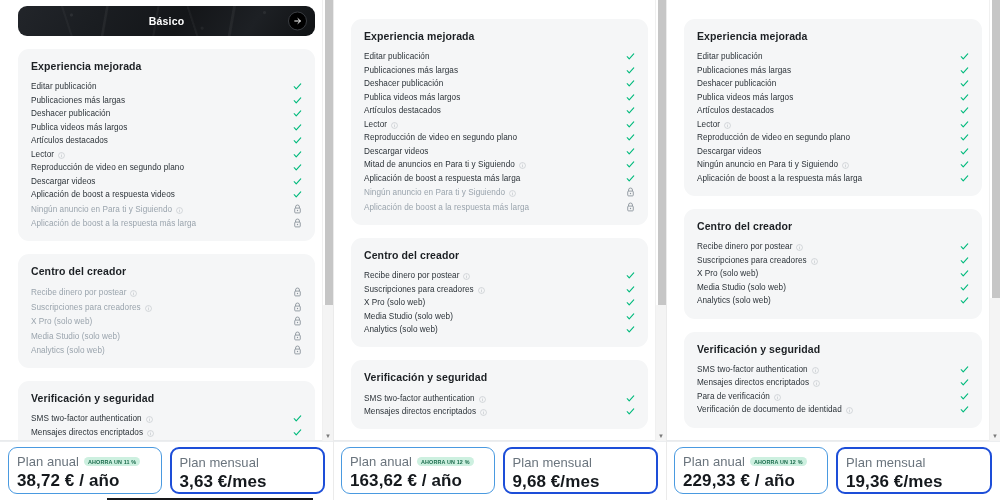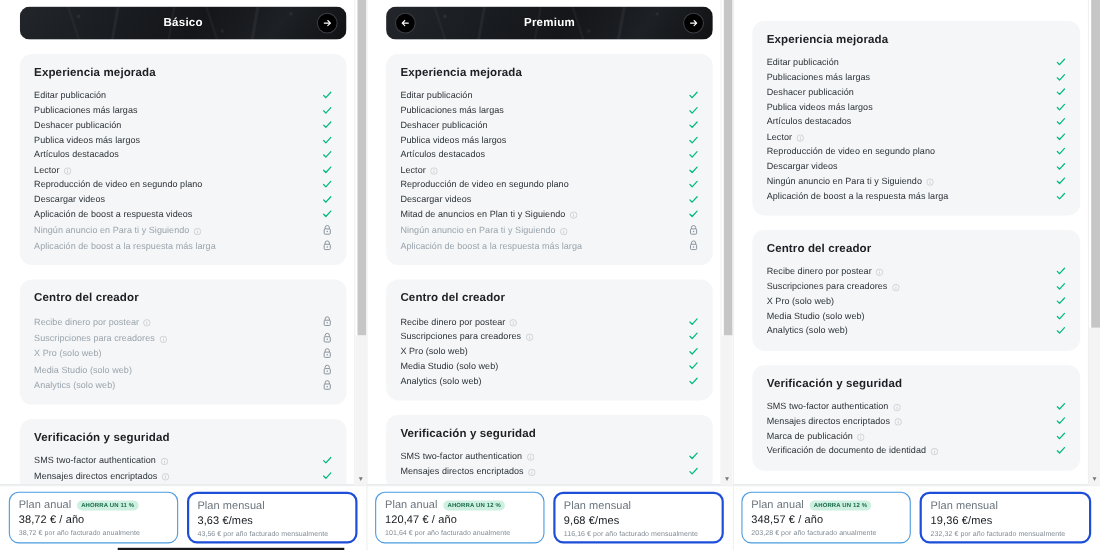--- a/index.html
+++ b/index.html
@@ -148,38 +148,38 @@
   .price-card.selected {
     border: 1.4px solid #4a9ae0;
   }
   .price-top {
     display: flex;
     align-items: center;
     gap: 5px;
     margin-bottom: 1px;
   }
   .price-kind {
-    font-size: 10px;
+    font-size: 13px;
     color: #6a747d;
     letter-spacing: .05px;
     white-space: nowrap;
   }
   .badge {
     background: #cdf0e0;
     color: #1a6b4c;
     font-size: 5.4px;
     font-weight: bold;
     letter-spacing: .15px;
     padding: 1.5px 4px;
     border-radius: 6px;
     white-space: nowrap;
   }
   .price-main {
-    font-size: 10px;
-    font-weight: normal;
+    font-size: 17px;
+    font-weight: bold;
     color: #15191d;
     letter-spacing: .1px;
     white-space: nowrap;
     line-height: 1.35;
   }
   .price-sub {
     font-size: 6.4px;
     color: #828c95;
     letter-spacing: .05px;
     white-space: nowrap;
@@ -504,33 +504,20 @@
       <div class="scrollbar" style="right: 0px;">
         <div class="sb-thumb" style="top: 0px; height: 305px;"></div>
         <div class="sb-track-bot" style="top: 305px; bottom: 0px;"></div>
         <div class="sb-arrow">▼</div>
       </div>
       <div class="dark-strip"></div>
     </div>
     <div class="plan-col col-premium">
       <div class="scroll-area">
         <div class="inner">
-          <div class="plan-header">
-            <div class="nav-btn left">
-              <svg width="11" height="11" viewBox="0 0 14 14" aria-hidden="true">
-                <path d="M10.5 7 H3.5 M6.4 4 L3.3 7 L6.4 10" fill="none" stroke="#ffffff" stroke-width="1.25" stroke-linecap="round" stroke-linejoin="round"></path>
-              </svg>
-            </div>
-            <div class="plan-title">Premium</div>
-            <div class="nav-btn right">
-              <svg width="11" height="11" viewBox="0 0 14 14" aria-hidden="true">
-                <path d="M3.5 7 H10.5 M7.6 4 L10.7 7 L7.6 10" fill="none" stroke="#ffffff" stroke-width="1.25" stroke-linecap="round" stroke-linejoin="round"></path>
-              </svg>
-            </div>
-          </div>
           <div class="group">
             <div class="group-title">Experiencia mejorada</div>
             <div class="feat">
               <span class="feat-label">Editar publicación</span>
               <span class="spacer"></span>
               <span class="mark">
                 <svg width="9" height="9" viewBox="0 0 12 12" aria-hidden="true">
                   <path d="M1.6 6.3 L4.3 9.1 L10.3 2.5" fill="none" stroke="#00ba7c" stroke-width="1.5" stroke-linecap="round" stroke-linejoin="round"></path>
                 </svg>
               </span>
@@ -599,28 +586,37 @@
             <div class="feat">
               <span class="feat-label">Descargar videos</span>
               <span class="spacer"></span>
               <span class="mark">
                 <svg width="9" height="9" viewBox="0 0 12 12" aria-hidden="true">
                   <path d="M1.6 6.3 L4.3 9.1 L10.3 2.5" fill="none" stroke="#00ba7c" stroke-width="1.5" stroke-linecap="round" stroke-linejoin="round"></path>
                 </svg>
               </span>
             </div>
             <div class="feat">
-              <span class="feat-label">Mitad de anuncios en Plan ti y Siguiendo</span>
-              <span class="info-icon">
-                <svg width="7" height="7" viewBox="0 0 12 12" aria-hidden="true">
-                  <circle cx="6" cy="6" r="5.1" fill="none" stroke="#8d969e" stroke-width="1"></circle>
-                  <rect x="5.5" y="5" width="1" height="4" fill="#8d969e"></rect>
-                  <rect x="5.5" y="2.9" width="1" height="1.2" fill="#8d969e"></rect>
-                </svg>
-              </span>
+              <span class="feat-label">Mitad de anuncios en Para ti y Siguiendo</span>
+              <span class="info-icon">
+                <svg width="7" height="7" viewBox="0 0 12 12" aria-hidden="true">
+                  <circle cx="6" cy="6" r="5.1" fill="none" stroke="#8d969e" stroke-width="1"></circle>
+                  <rect x="5.5" y="5" width="1" height="4" fill="#8d969e"></rect>
+                  <rect x="5.5" y="2.9" width="1" height="1.2" fill="#8d969e"></rect>
+                </svg>
+              </span>
+              <span class="spacer"></span>
+              <span class="mark">
+                <svg width="9" height="9" viewBox="0 0 12 12" aria-hidden="true">
+                  <path d="M1.6 6.3 L4.3 9.1 L10.3 2.5" fill="none" stroke="#00ba7c" stroke-width="1.5" stroke-linecap="round" stroke-linejoin="round"></path>
+                </svg>
+              </span>
+            </div>
+            <div class="feat">
+              <span class="feat-label">Aplicación de boost a respuesta más larga</span>
               <span class="spacer"></span>
               <span class="mark">
                 <svg width="9" height="9" viewBox="0 0 12 12" aria-hidden="true">
                   <path d="M1.6 6.3 L4.3 9.1 L10.3 2.5" fill="none" stroke="#00ba7c" stroke-width="1.5" stroke-linecap="round" stroke-linejoin="round"></path>
                 </svg>
               </span>
             </div>
             <div class="feat muted">
               <span class="feat-label">Ningún anuncio en Para ti y Siguiendo</span>
               <span class="info-icon">
@@ -750,21 +746,21 @@
           </div>
         </div>
       </div>
       <div class="bottom-rule"></div>
       <div class="price-bar">
         <div class="price-card selected">
           <div class="price-top">
             <span class="price-kind">Plan anual</span>
             <span class="badge">AHORRA UN 12 %</span>
           </div>
-          <div class="price-main">120,47 € / año</div>
+          <div class="price-main">163,62 € / año</div>
           <div class="price-sub">101,64 € por año facturado anualmente</div>
         </div>
         <div class="price-card">
           <div class="price-top">
             <span class="price-kind">Plan mensual</span>
           </div>
           <div class="price-main">9,68 €/mes</div>
           <div class="price-sub">116,16 € por año facturado mensualmente</div>
         </div>
       </div>
@@ -975,21 +971,21 @@
                 </svg>
               </span>
               <span class="spacer"></span>
               <span class="mark">
                 <svg width="9" height="9" viewBox="0 0 12 12" aria-hidden="true">
                   <path d="M1.6 6.3 L4.3 9.1 L10.3 2.5" fill="none" stroke="#00ba7c" stroke-width="1.5" stroke-linecap="round" stroke-linejoin="round"></path>
                 </svg>
               </span>
             </div>
             <div class="feat">
-              <span class="feat-label">Marca de publicación</span>
+              <span class="feat-label">Para de verificación</span>
               <span class="info-icon">
                 <svg width="7" height="7" viewBox="0 0 12 12" aria-hidden="true">
                   <circle cx="6" cy="6" r="5.1" fill="none" stroke="#8d969e" stroke-width="1"></circle>
                   <rect x="5.5" y="5" width="1" height="4" fill="#8d969e"></rect>
                   <rect x="5.5" y="2.9" width="1" height="1.2" fill="#8d969e"></rect>
                 </svg>
               </span>
               <span class="spacer"></span>
               <span class="mark">
                 <svg width="9" height="9" viewBox="0 0 12 12" aria-hidden="true">
@@ -1016,21 +1012,21 @@
           </div>
         </div>
       </div>
       <div class="bottom-rule"></div>
       <div class="price-bar">
         <div class="price-card selected">
           <div class="price-top">
             <span class="price-kind">Plan anual</span>
             <span class="badge">AHORRA UN 12 %</span>
           </div>
-          <div class="price-main">348,57 € / año</div>
+          <div class="price-main">229,33 € / año</div>
           <div class="price-sub">203,28 € por año facturado anualmente</div>
         </div>
         <div class="price-card">
           <div class="price-top">
             <span class="price-kind">Plan mensual</span>
           </div>
           <div class="price-main">19,36 €/mes</div>
           <div class="price-sub">232,32 € por año facturado mensualmente</div>
         </div>
       </div>

